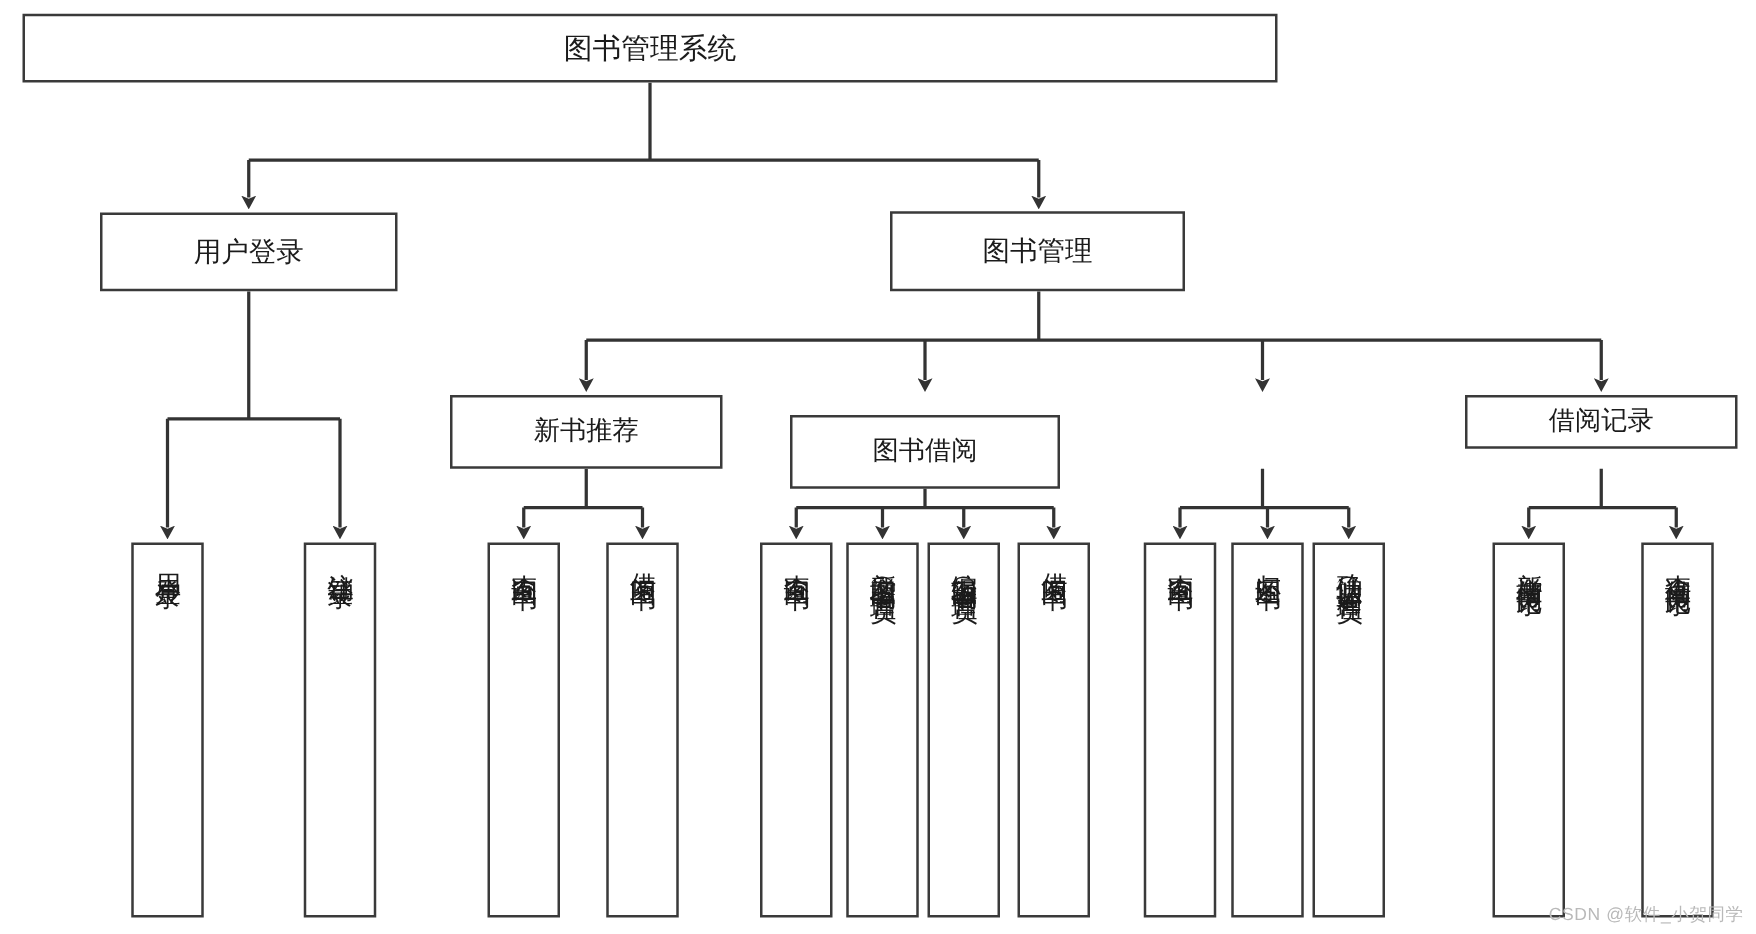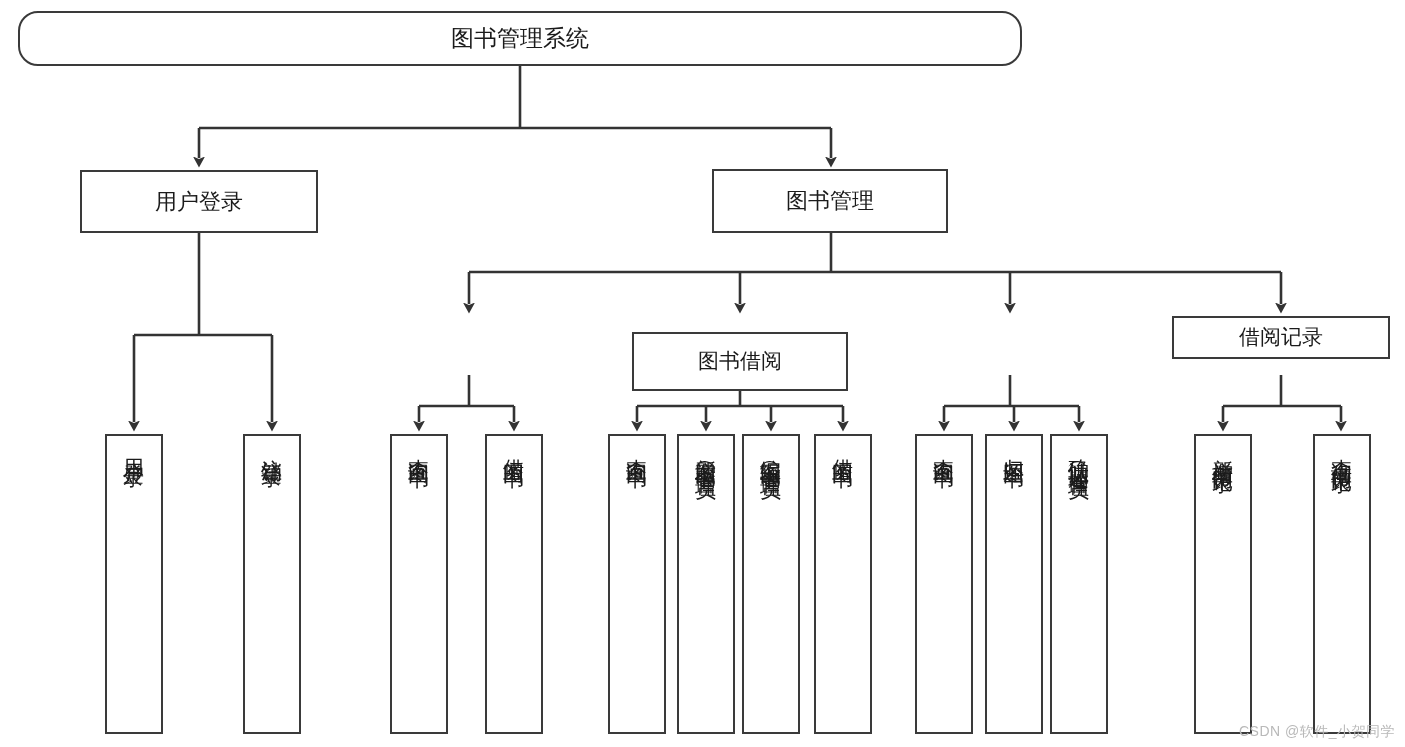--- a/index.html
+++ b/index.html
@@ -110,31 +110,34 @@
       <path d="M1014,406 L1014,422" marker-end="url(#arw)"></path>
       <path d="M1079,406 L1079,422" marker-end="url(#arw)"></path>
 
       <path d="M1281,375 L1281,406"></path>
       <path d="M1223,406 L1341,406"></path>
       <path d="M1223,406 L1223,422" marker-end="url(#arw)"></path>
       <path d="M1341,406 L1341,422" marker-end="url(#arw)"></path>
     </g>
   </svg>
 
-  <div class="node root" style="left:18px;top:11px;width:1004px;height:55px;border-radius:20px;">
+  <div class="node root" style="left:18px;top:11px;width:1004px;height:55px;">
     <span>图书管理系统</span>
   </div>
 
   <div class="node lvl1" style="left:80px;top:170px;width:238px;height:63px;">
     <span>用户登录</span>
   </div>
   <div class="node lvl1" style="left:712px;top:169px;width:236px;height:64px;">
     <span>图书管理</span>
   </div>
 
+  <div class="node lvl2" style="left:360px;top:316px;width:218px;height:59px;">
+    <span>新书推荐</span>
+  </div>
   <div class="node lvl2" style="left:632px;top:332px;width:216px;height:59px;">
     <span>图书借阅</span>
   </div>
   <div class="node lvl2" style="left:1172px;top:316px;width:218px;height:43px;">
     <span>借阅记录</span>
   </div>
 
   <div class="node leaf" style="left:105px;top:434px;width:58px;height:300px;">
     <span class="vtext">用户登录</span>
   </div>

